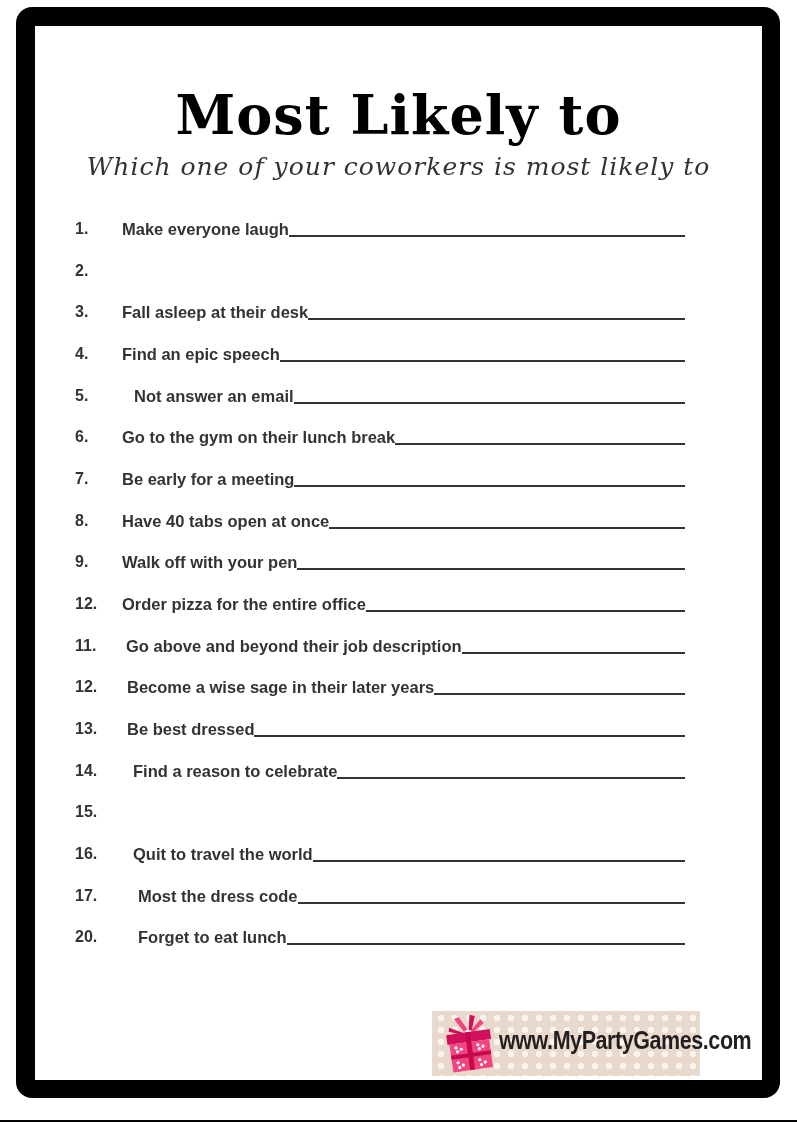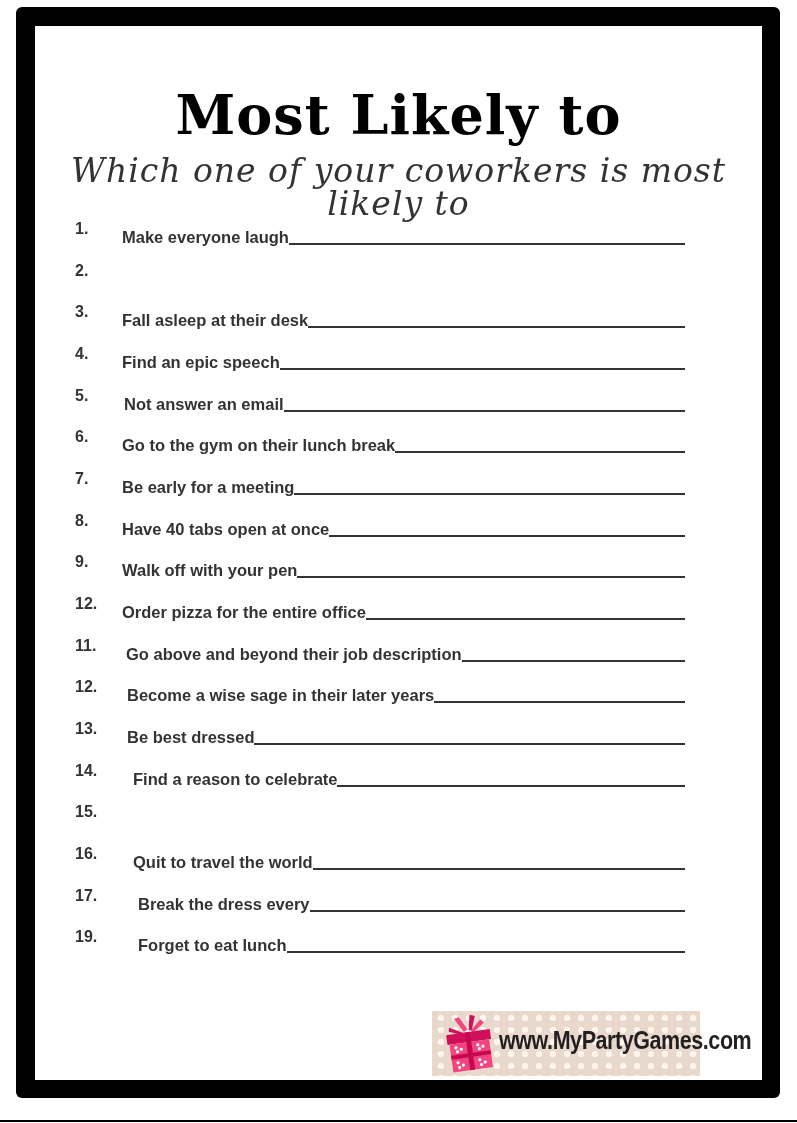--- a/index.html
+++ b/index.html
@@ -1,34 +1,34 @@
 <!DOCTYPE html>
 <html><head>
 <meta charset="utf-8">
 <style>
   html, body { margin: 0; padding: 0; background: #ffffff; }
   body { width: 797px; height: 1123px; position: relative; overflow: hidden;
          font-family: "Liberation Sans", sans-serif; }
   .frame { position: absolute; left: 16px; top: 7px; width: 764px; height: 1091px;
-           background: #000; border-radius: 6px; }
+           background: #000; border-radius: 16px; }
   .sheet { position: absolute; left: 19px; top: 19px; width: 727px; height: 1054px;
            background: #fff; }
   .bottom-rule { position: absolute; left: 0; top: 1120px; width: 797px; height: 2px; background: #000; }
 
   .title { position: absolute; left: 0; top: 62px; width: 727px; text-align: center;
            font-family: "DejaVu Serif", serif; font-weight: bold; font-size: 54px;
            letter-spacing: 1px; color: #000; line-height: 1; }
   .subtitle { position: absolute; left: 0; top: 128px; width: 727px; text-align: center;
-              font-family: "DejaVu Serif", serif; font-style: italic; font-size: 33px;
+              font-family: "DejaVu Serif", serif; font-style: italic; font-size: 25px;
               color: #333; letter-spacing: 1px; line-height: 1; }
 
   .list { position: absolute; left: 0; top: 0; width: 727px; }
   .row { position: absolute; left: 0; width: 727px; height: 24px; }
   .num { position: absolute; left: 40px; top: 0; font-size: 16px; font-weight: bold; color: #333; line-height: 20px; }
-  .item { position: absolute; top: 0; right: 77px; display: flex; align-items: flex-end; height: 20px; margin-top: 8px; }
+  .item { position: absolute; top: 0; right: 77px; display: flex; align-items: flex-end; height: 20px; }
   .text { font-size: 16.5px; font-weight: bold; color: #333; line-height: 20px; white-space: nowrap; }
   .blank { flex: 1; border-bottom: 2px solid #333; height: 0; margin-bottom: 2px; min-width: 10px; }
 
   .banner { position: absolute; left: 397px; top: 985px; width: 268px; height: 65px;
             background-color: #e9d9cc;
             background-image: radial-gradient(circle, #fbf5ee 3px, transparent 3.5px);
             background-size: 14px 12px; background-position: 2px 1px; }
   .gift { position: absolute; left: 12px; top: 4px; width: 52px; height: 58px; }
   .banner-text { position: absolute; left: 67px; top: 17px; font-size: 25px; font-weight: bold;
                  color: #231f20; letter-spacing: -0.5px; transform: scaleX(0.86); transform-origin: left center;
@@ -62,21 +62,21 @@
       </div>
       <div class="row" style="top:318px">
         <span class="num">4.</span>
         <div class="item" style="left:87px">
             <span class="text">Find an epic speech</span>
             <span class="blank"></span>
           </div>
       </div>
       <div class="row" style="top:360px">
         <span class="num">5.</span>
-        <div class="item" style="left:89px">
+        <div class="item" style="left:99px">
             <span class="text">Not answer an email</span>
             <span class="blank"></span>
           </div>
       </div>
       <div class="row" style="top:401px">
         <span class="num">6.</span>
         <div class="item" style="left:87px">
             <span class="text">Go to the gym on their lunch break</span>
             <span class="blank"></span>
           </div>
@@ -143,26 +143,26 @@
       <div class="row" style="top:818px">
         <span class="num">16.</span>
         <div class="item" style="left:98px">
             <span class="text">Quit to travel the world</span>
             <span class="blank"></span>
           </div>
       </div>
       <div class="row" style="top:860px">
         <span class="num">17.</span>
         <div class="item" style="left:103px">
-            <span class="text">Break the dress every</span>
+            <span class="text">Most the dress code</span>
             <span class="blank"></span>
           </div>
       </div>
       <div class="row" style="top:901px">
-        <span class="num">19.</span>
+        <span class="num">20.</span>
         <div class="item" style="left:103px">
             <span class="text">Forget to eat lunch</span>
             <span class="blank"></span>
           </div>
       </div>
     </div>
 
     <div class="banner">
       <svg class="gift" viewBox="0 0 52 58">
         <g transform="rotate(-8 26 32)">

